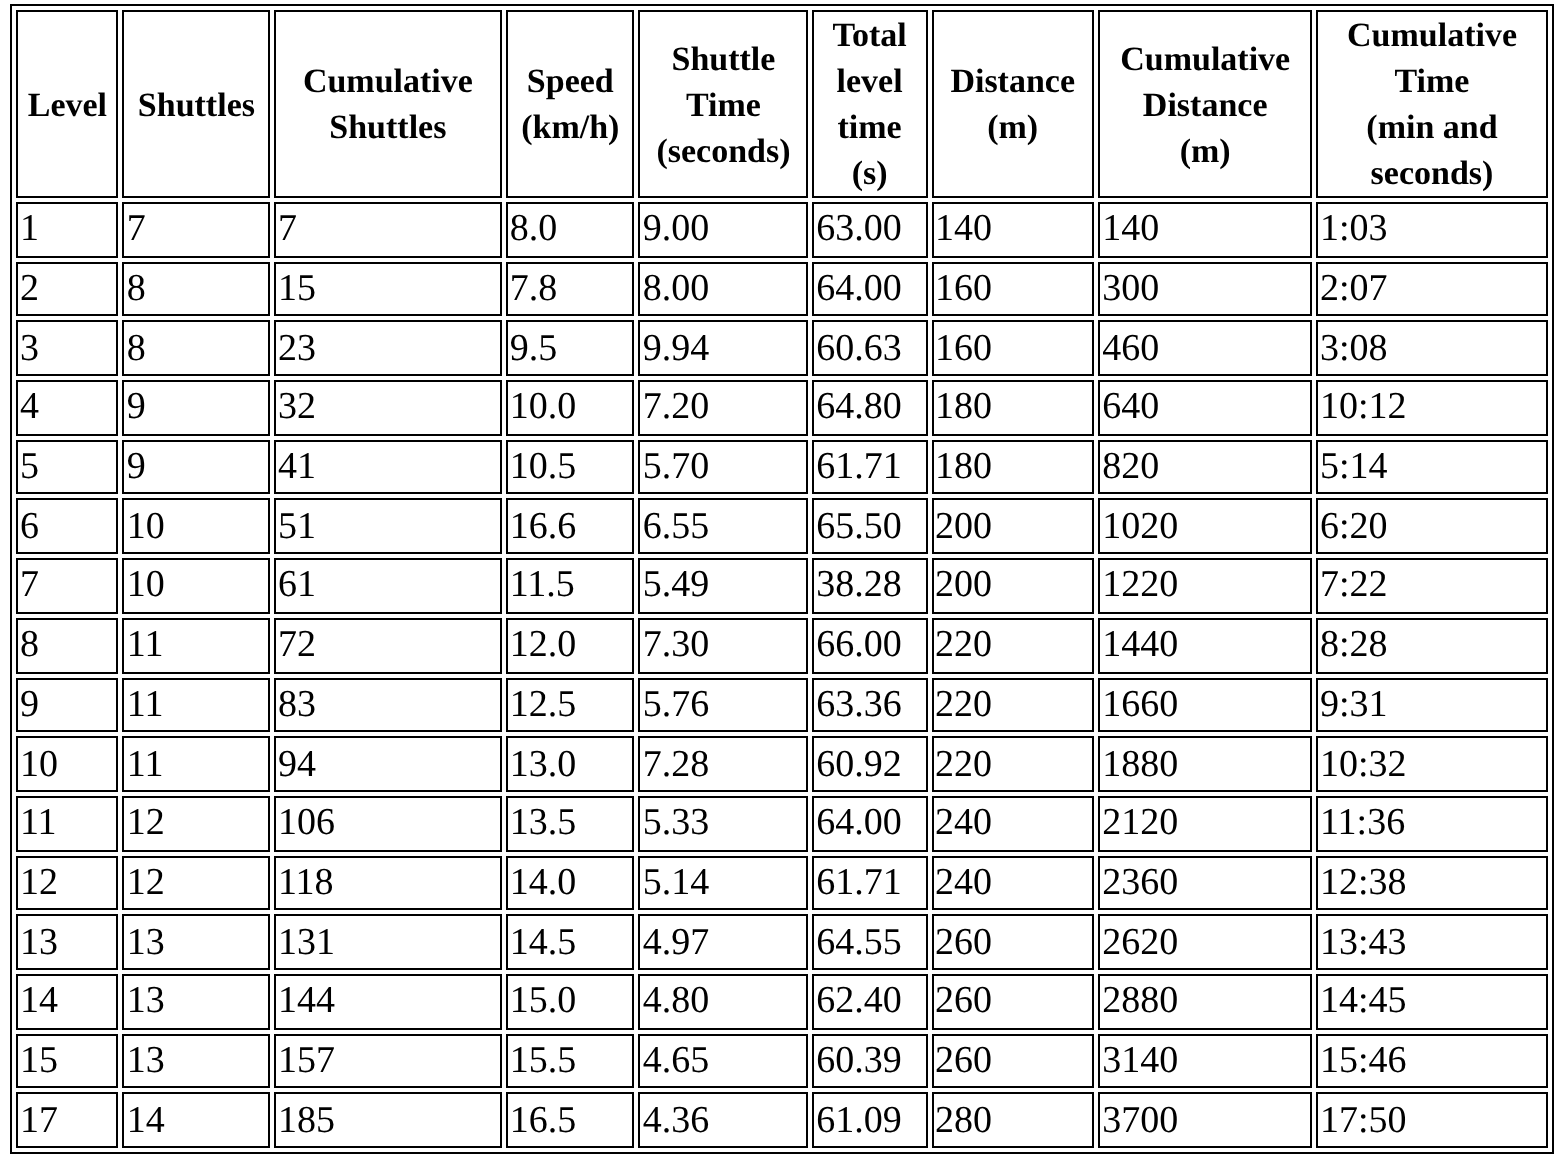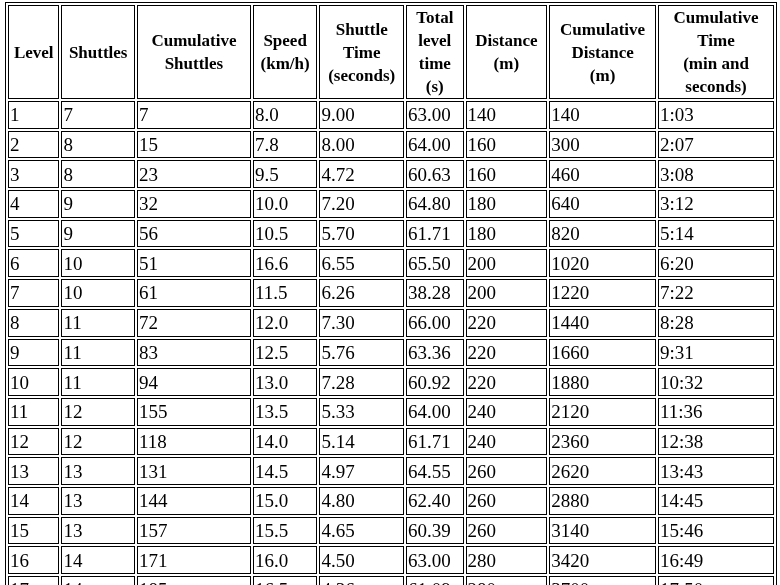--- a/index.html
+++ b/index.html
@@ -130,41 +130,41 @@
           <td>64.00</td>
           <td>160</td>
           <td>300</td>
           <td>2:07</td>
         </tr>
         <tr>
           <td>3</td>
           <td>8</td>
           <td>23</td>
           <td>9.5</td>
-          <td>4.72</td>
+          <td>9.94</td>
           <td>60.63</td>
           <td>160</td>
           <td>460</td>
           <td>3:08</td>
         </tr>
         <tr>
           <td>4</td>
           <td>9</td>
           <td>32</td>
           <td>10.0</td>
           <td>7.20</td>
           <td>64.80</td>
           <td>180</td>
           <td>640</td>
-          <td>3:12</td>
+          <td>10:12</td>
         </tr>
         <tr>
           <td>5</td>
           <td>9</td>
-          <td>56</td>
+          <td>41</td>
           <td>10.5</td>
           <td>5.70</td>
           <td>61.71</td>
           <td>180</td>
           <td>820</td>
           <td>5:14</td>
         </tr>
         <tr>
           <td>6</td>
           <td>10</td>
@@ -174,21 +174,21 @@
           <td>65.50</td>
           <td>200</td>
           <td>1020</td>
           <td>6:20</td>
         </tr>
         <tr>
           <td>7</td>
           <td>10</td>
           <td>61</td>
           <td>11.5</td>
-          <td>6.26</td>
+          <td>5.49</td>
           <td>38.28</td>
           <td>200</td>
           <td>1220</td>
           <td>7:22</td>
         </tr>
         <tr>
           <td>8</td>
           <td>11</td>
           <td>72</td>
           <td>12.0</td>
@@ -216,21 +216,21 @@
           <td>13.0</td>
           <td>7.28</td>
           <td>60.92</td>
           <td>220</td>
           <td>1880</td>
           <td>10:32</td>
         </tr>
         <tr>
           <td>11</td>
           <td>12</td>
-          <td>155</td>
+          <td>106</td>
           <td>13.5</td>
           <td>5.33</td>
           <td>64.00</td>
           <td>240</td>
           <td>2120</td>
           <td>11:36</td>
         </tr>
         <tr>
           <td>12</td>
           <td>12</td>
@@ -269,31 +269,20 @@
           <td>13</td>
           <td>157</td>
           <td>15.5</td>
           <td>4.65</td>
           <td>60.39</td>
           <td>260</td>
           <td>3140</td>
           <td>15:46</td>
         </tr>
         <tr>
-          <td>16</td>
-          <td>14</td>
-          <td>171</td>
-          <td>16.0</td>
-          <td>4.50</td>
-          <td>63.00</td>
-          <td>280</td>
-          <td>3420</td>
-          <td>16:49</td>
-        </tr>
-        <tr>
           <td>17</td>
           <td>14</td>
           <td>185</td>
           <td>16.5</td>
           <td>4.36</td>
           <td>61.09</td>
           <td>280</td>
           <td>3700</td>
           <td>17:50</td>
         </tr>

